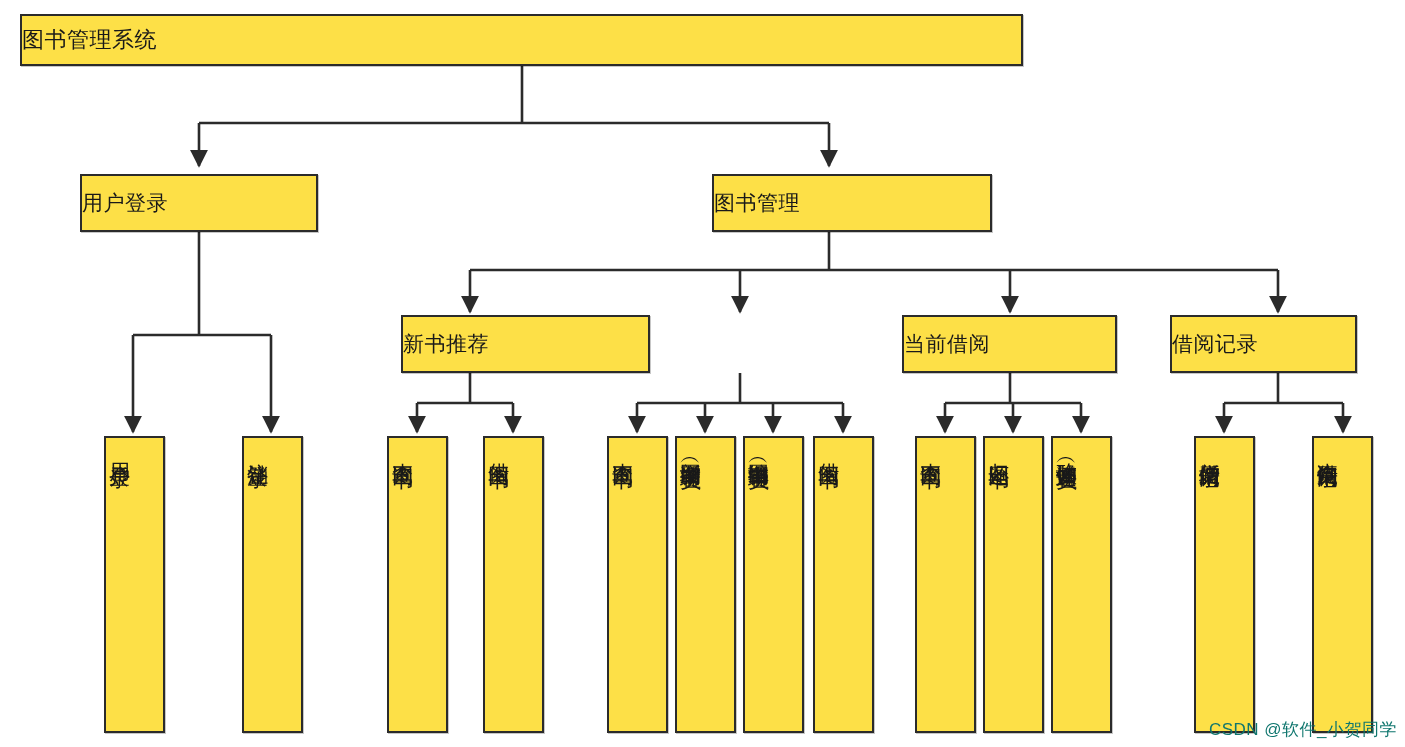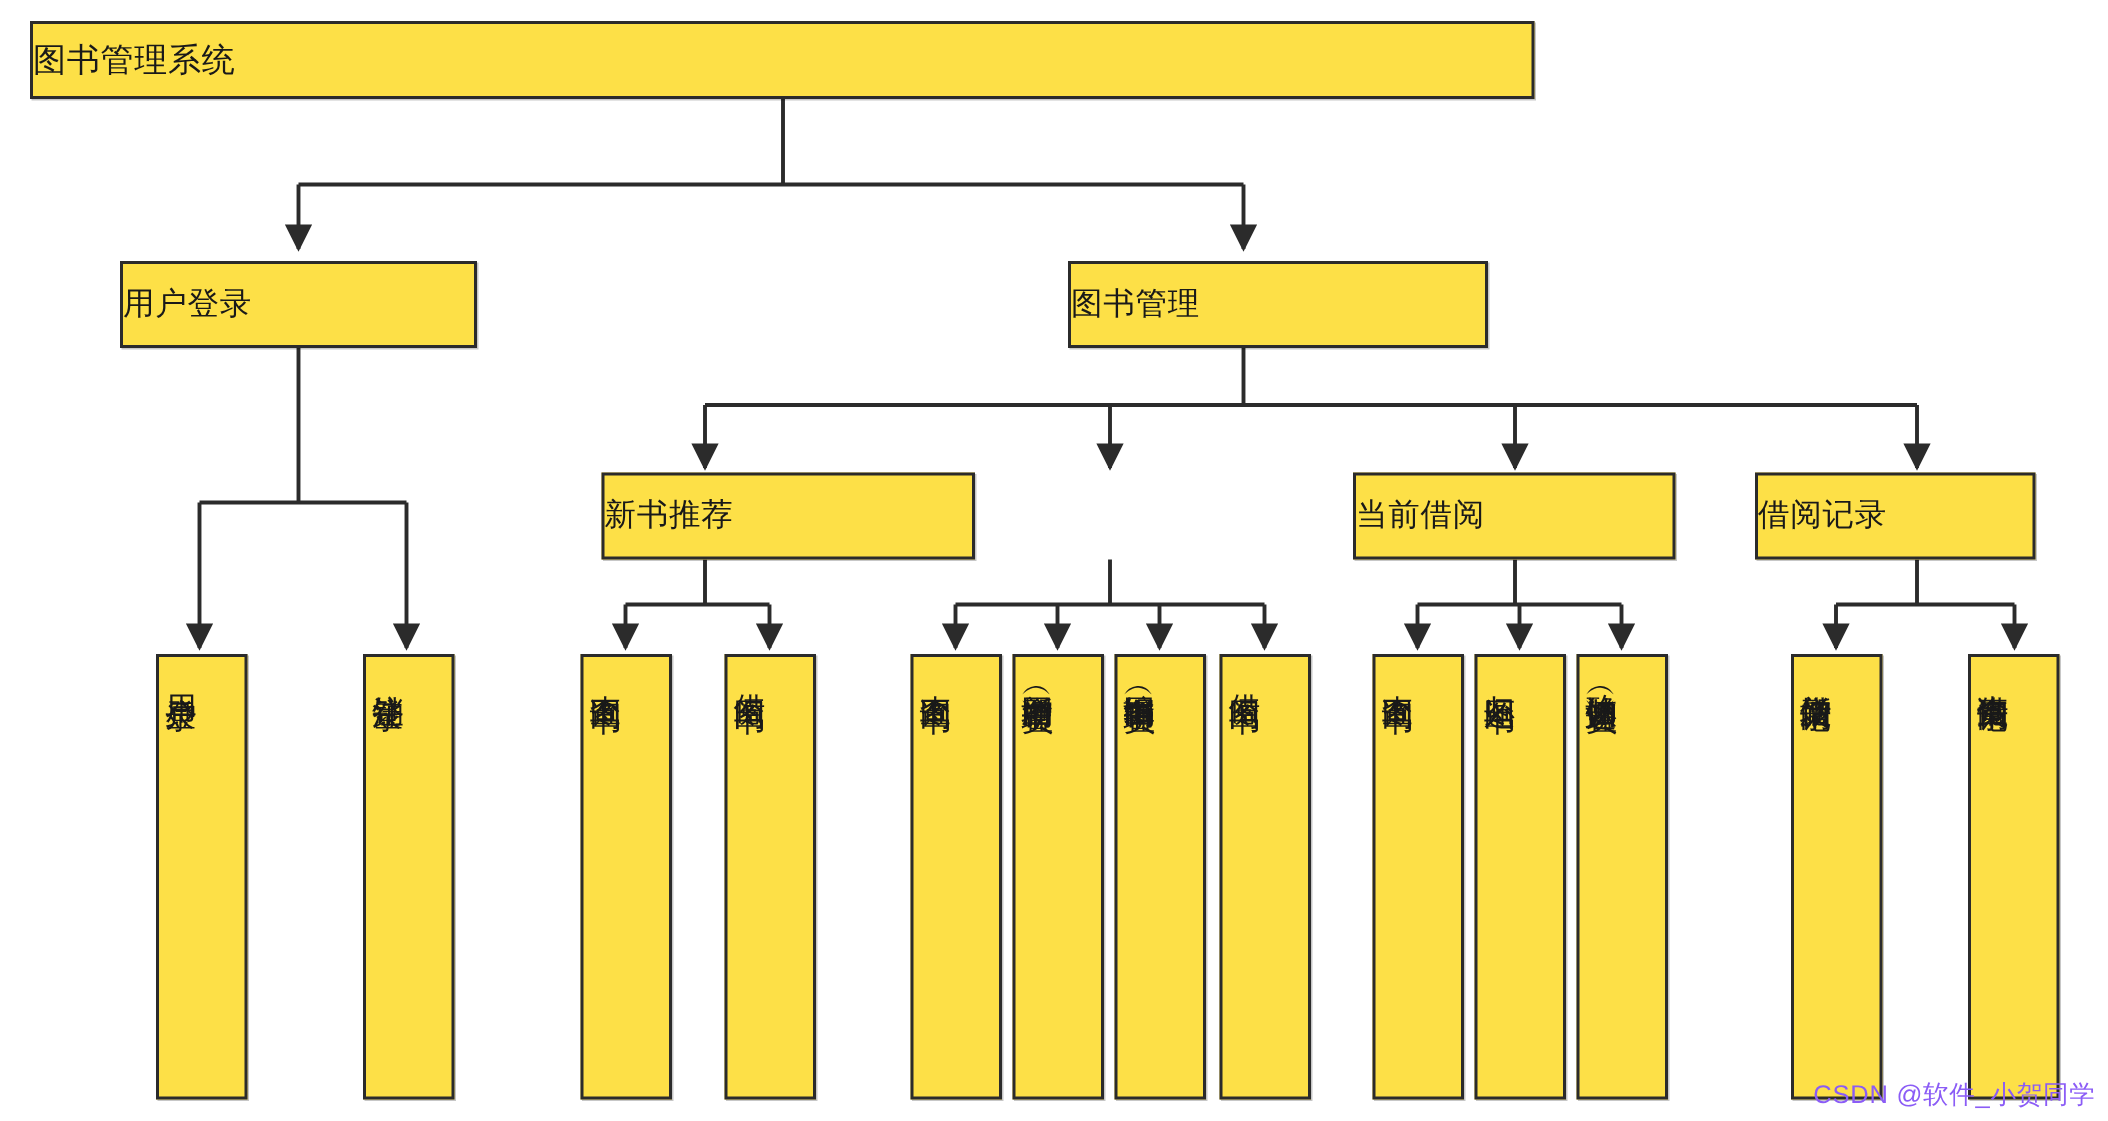--- a/index.html
+++ b/index.html
@@ -64,21 +64,21 @@
   }
   .node.leaf.tall-text .node-label {
     letter-spacing: 1px;
     line-height: 1.26;
   }
   #watermark {
     position: absolute;
     right: 8px;
     bottom: 6px;
     font-size: 17px;
-    color: #8b5cf6;
+    color: #0f766e;
     letter-spacing: 0.5px;
     user-select: none;
   }
 </style>
 </head>
 <body>
 
 <div id="diagram-canvas">
 
   <svg class="svg-layer" viewBox="0 0 1405 747" xmlns="http://www.w3.org/2000/svg">

